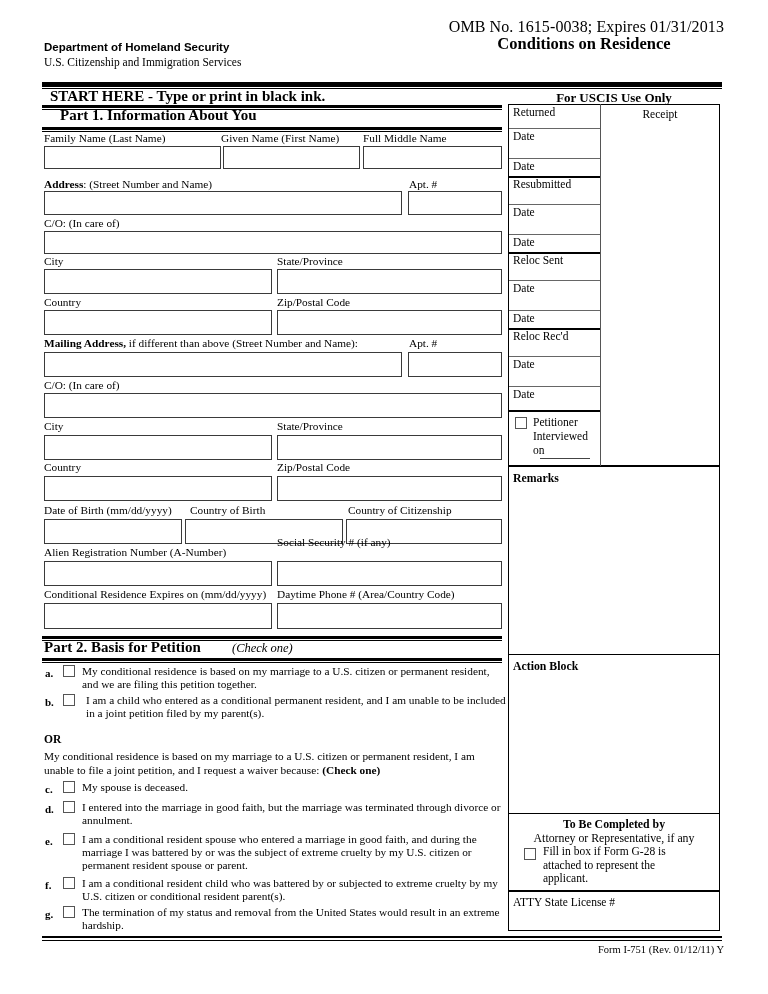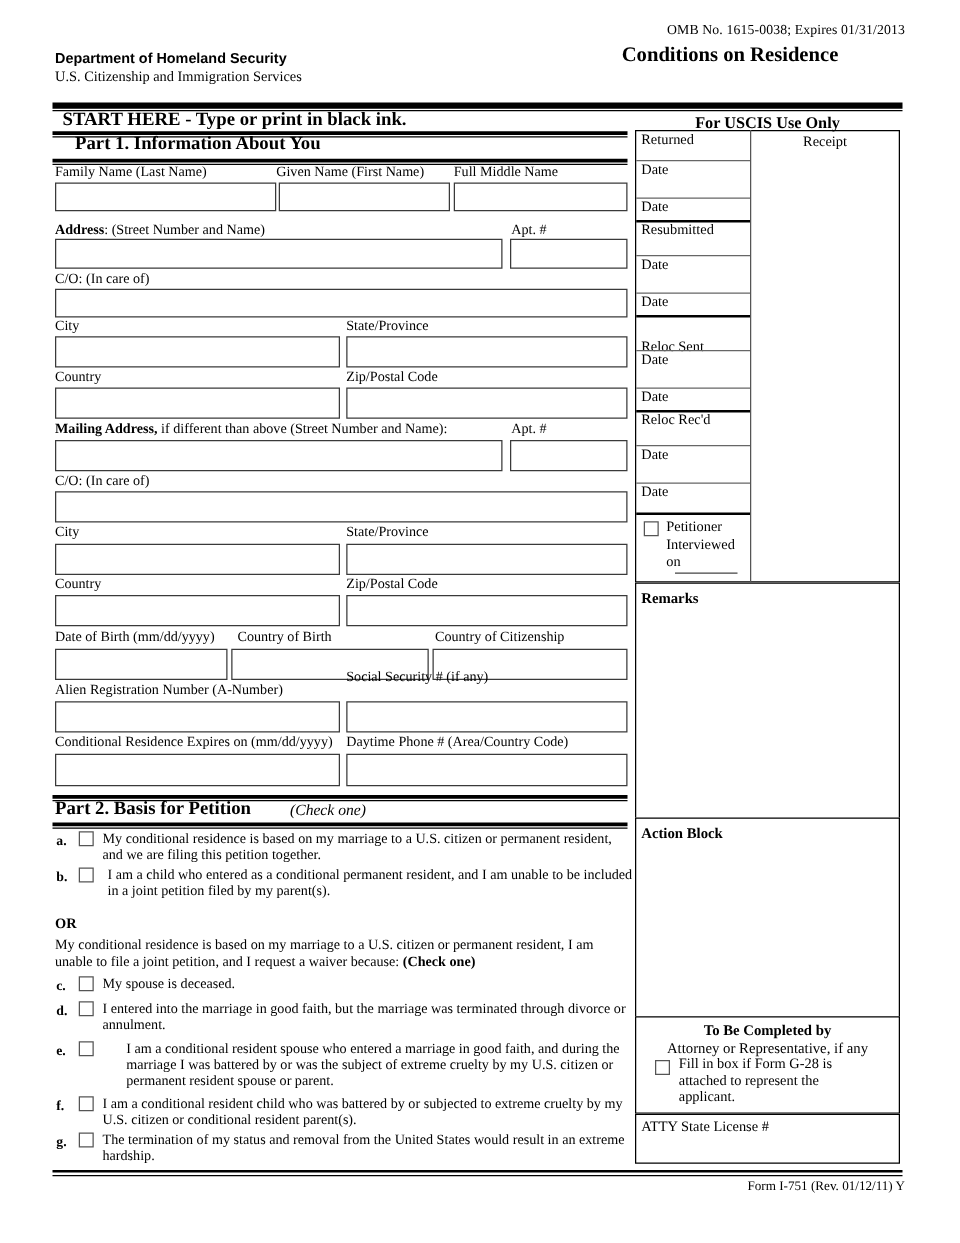--- a/index.html
+++ b/index.html
@@ -35,21 +35,21 @@
     font-size: 11.3px;
     line-height: 12px;
     white-space: nowrap;
   }
 
   
   .omb {
     position: absolute;
     right: 44px;
     top: 18px;
-    font-size: 11px;
+    font-size: 16px;
     letter-spacing: .1px;
   }
   .form-title {
     position: absolute;
     right: 44px;
     top: 34px;
     width: 280px;
     text-align: center;
     font-size: 16.5px;
     font-weight: bold;
@@ -370,21 +370,21 @@
   <div class="cb-letter" style="left:45px; top:783px;">c.</div>
   <div class="cb" style="left:63px; top:781px;"></div>
   <div class="cb-text" style="left:82px; top:781px; width:418px;">My spouse is deceased.</div>
 
   <div class="cb-letter" style="left:45px; top:803px;">d.</div>
   <div class="cb" style="left:63px; top:801px;"></div>
   <div class="cb-text" style="left:82px; top:801px; width:420px;">I entered into the marriage in good faith, but the marriage was terminated through divorce or annulment.</div>
 
   <div class="cb-letter" style="left:45px; top:835px;">e.</div>
   <div class="cb" style="left:63px; top:833px;"></div>
-  <div class="cb-text" style="left:82px; top:833px; width:415px;margin-left:19px;">I am a conditional resident spouse who entered a marriage in good faith, and during the marriage I was battered by or was the subject of extreme cruelty by my U.S. citizen or permanent resident spouse or parent.</div>
+  <div class="cb-text" style="left:82px; top:833px; width:415px;">I am a conditional resident spouse who entered a marriage in good faith, and during the marriage I was battered by or was the subject of extreme cruelty by my U.S. citizen or permanent resident spouse or parent.</div>
 
   <div class="cb-letter" style="left:45px; top:879px;">f.</div>
   <div class="cb" style="left:63px; top:877px;"></div>
   <div class="cb-text" style="left:82px; top:877px; width:418px;">I am a conditional resident child who was battered by or subjected to extreme cruelty by my U.S. citizen or conditional resident parent(s).</div>
 
   <div class="cb-letter" style="left:45px; top:908px;">g.</div>
   <div class="cb" style="left:63px; top:906px;"></div>
   <div class="cb-text" style="left:82px; top:906px; width:418px;">The termination of my status and removal from the United States would result in an extreme hardship.</div>
 
   <div class="uscis-head">For USCIS Use Only</div>
@@ -397,21 +397,21 @@
   <div class="uscis-label" style="top:130px;">Date</div>
   <div class="uscis-row-line" style="top:158px;"></div>
   <div class="uscis-label" style="top:160px;">Date</div>
   <div class="uscis-row-line thick" style="top:176px;"></div>
   <div class="uscis-label" style="top:178px;">Resubmitted</div>
   <div class="uscis-row-line" style="top:204px;"></div>
   <div class="uscis-label" style="top:206px;">Date</div>
   <div class="uscis-row-line" style="top:234px;"></div>
   <div class="uscis-label" style="top:236px;">Date</div>
   <div class="uscis-row-line thick" style="top:252px;"></div>
-  <div class="uscis-label" style="top:272px;">Reloc Sent</div>
+  <div class="uscis-label" style="top:254px;">Reloc Sent</div>
   <div class="uscis-row-line" style="top:280px;"></div>
   <div class="uscis-label" style="top:282px;">Date</div>
   <div class="uscis-row-line" style="top:310px;"></div>
   <div class="uscis-label" style="top:312px;">Date</div>
   <div class="uscis-row-line thick" style="top:328px;"></div>
   <div class="uscis-label" style="top:330px;">Reloc Rec'd</div>
   <div class="uscis-row-line" style="top:356px;"></div>
   <div class="uscis-label" style="top:358px;">Date</div>
   <div class="uscis-row-line" style="top:386px;"></div>
   <div class="uscis-label" style="top:388px;">Date</div>

